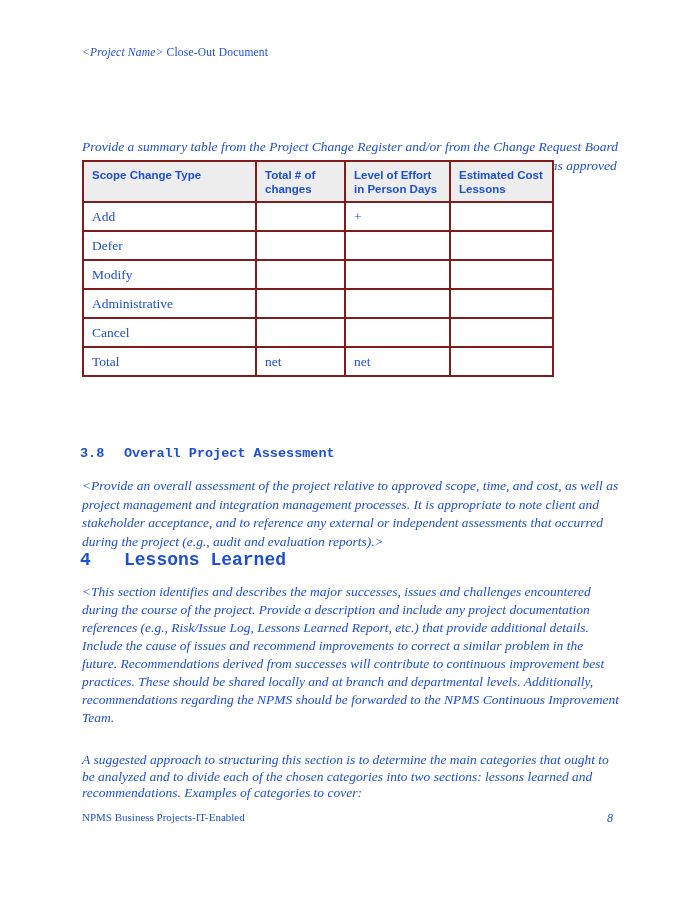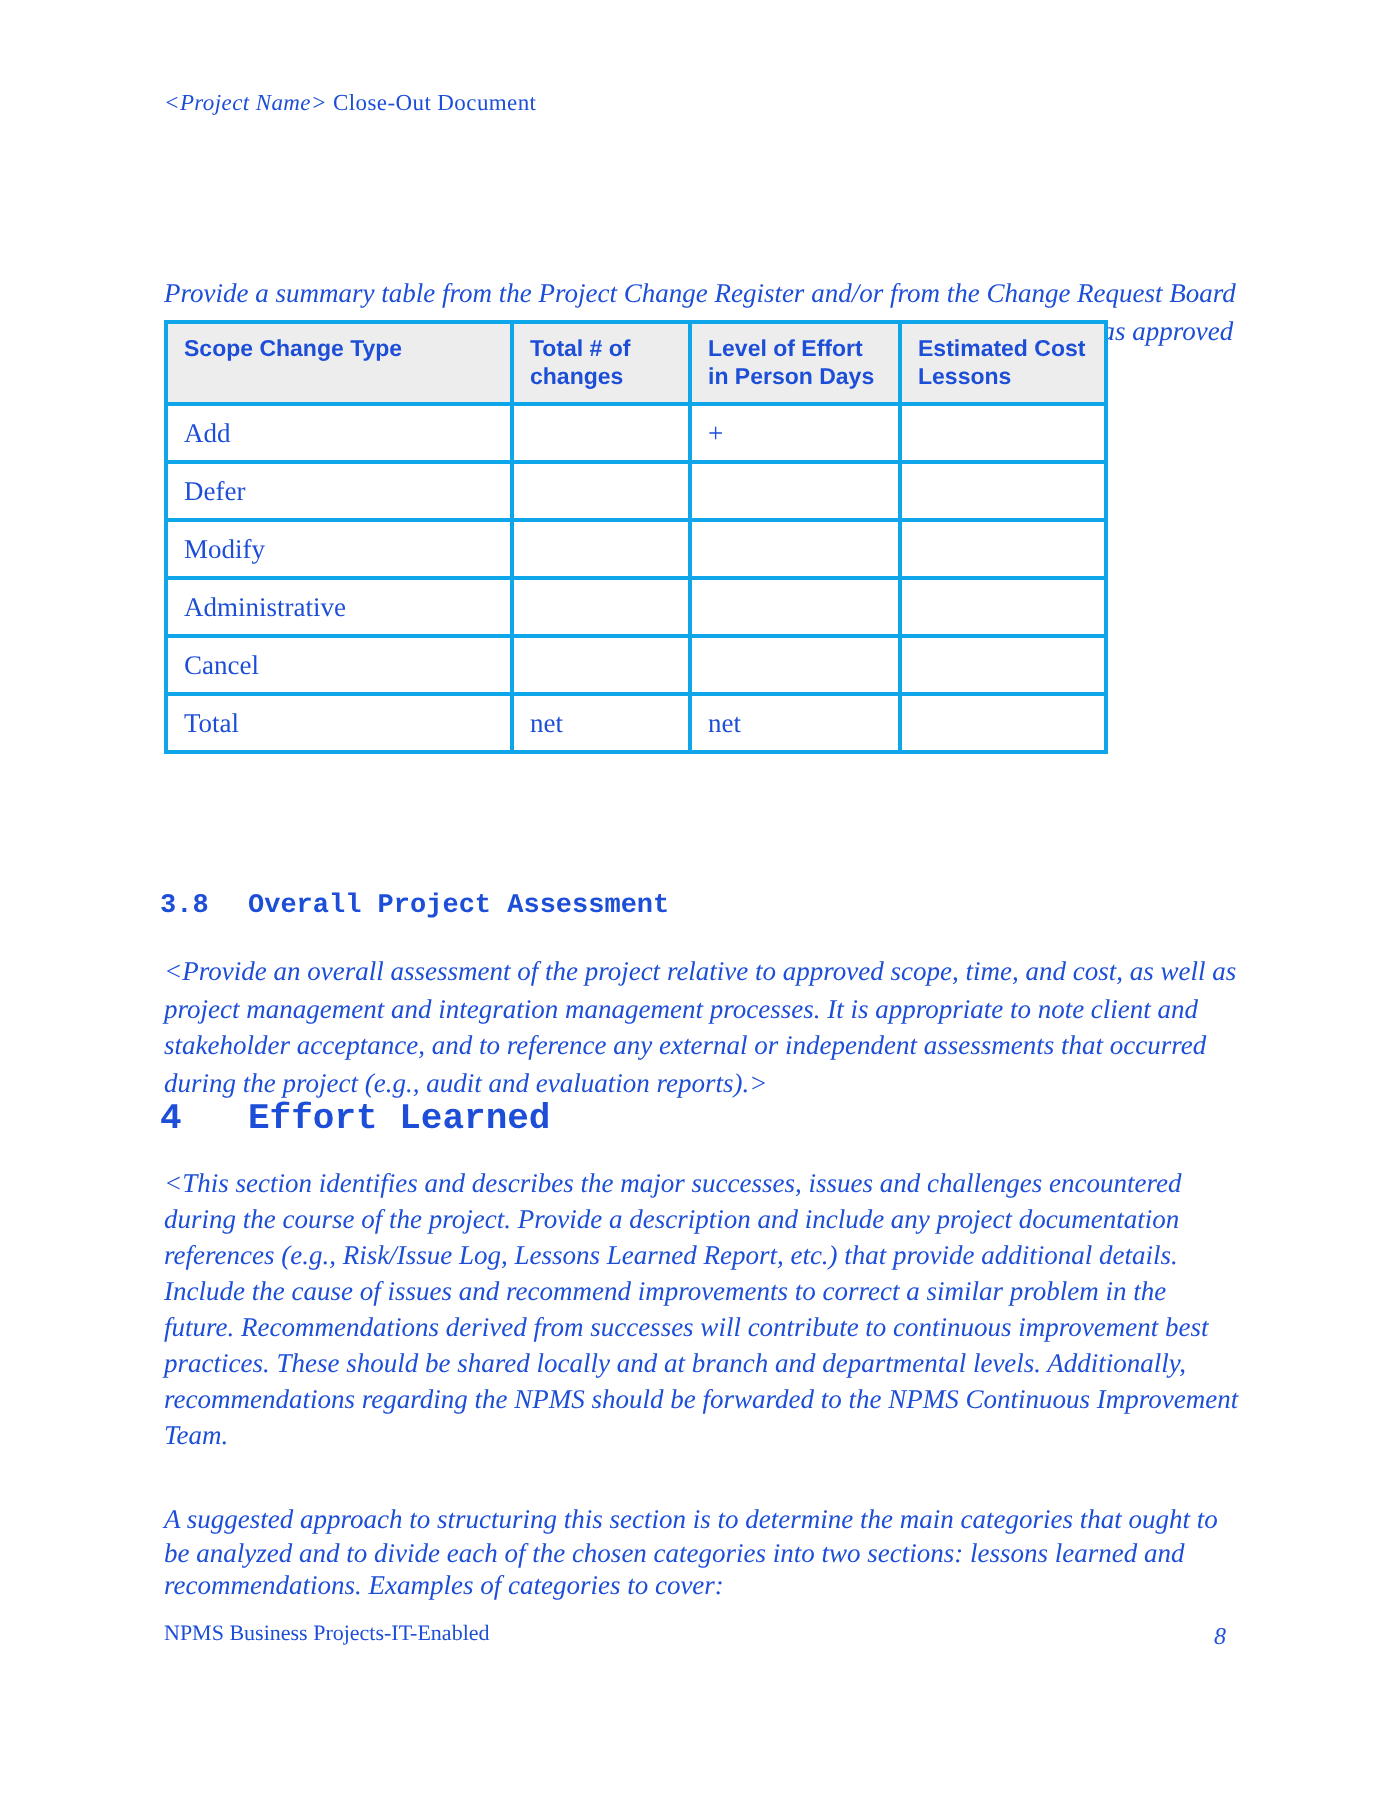--- a/index.html
+++ b/index.html
@@ -38,21 +38,21 @@
   .intro { top: 97px; margin-top: 41px; }
   .change-table {
     position: absolute;
     top: 160px;
     left: 82px;
     width: 470px;
     border-collapse: collapse;
     table-layout: fixed;
   }
   .change-table th, .change-table td {
-    border: 2px solid #0ea5e9;
+    border: 2px solid #7f1d1d;
     overflow: hidden;
   }
   .change-table th {
     background: #ededed;
     font-family: "Liberation Sans", sans-serif;
     font-size: 11.5px;
     line-height: 14px;
     font-weight: bold;
     text-align: left;
     vertical-align: top;
@@ -162,21 +162,21 @@
     </tbody>
   </table>
 
   <div class="heading h38">
     <span class="hnum">3.8</span><span>Overall Project Assessment</span>
   </div>
 
   <p class="body-text p38">&lt;Provide an overall assessment of the project relative to approved scope, time, and cost, as well as project management and integration management processes. It is appropriate to note client and stakeholder acceptance, and to reference any external or independent assessments that occurred during the project (e.g., audit and evaluation reports).&gt;</p>
 
   <div class="heading h4">
-    <span class="hnum">4</span><span>Effort Learned</span>
+    <span class="hnum">4</span><span>Lessons Learned</span>
   </div>
 
   <p class="body-text p4a">&lt;This section identifies and describes the major successes, issues and challenges encountered during the course of the project. Provide a description and include any project documentation references (e.g., Risk/Issue Log, Lessons Learned Report, etc.) that provide additional details. Include the cause of issues and recommend improvements to correct a similar problem in the future.  Recommendations derived from successes will contribute to continuous improvement best practices. These should be shared locally and at branch and departmental levels. Additionally, recommendations regarding the NPMS should be forwarded to the NPMS Continuous Improvement Team.</p>
 
   <p class="body-text p4b">A suggested approach to structuring this section is to determine the main categories that ought to be analyzed and to divide each of the chosen categories into two sections: lessons learned and recommendations. Examples of categories to cover:</p>
 
   <div class="doc-footer">
     <span>NPMS Business Projects-IT-Enabled</span>
     <span class="pagenum">8</span>
   </div>

